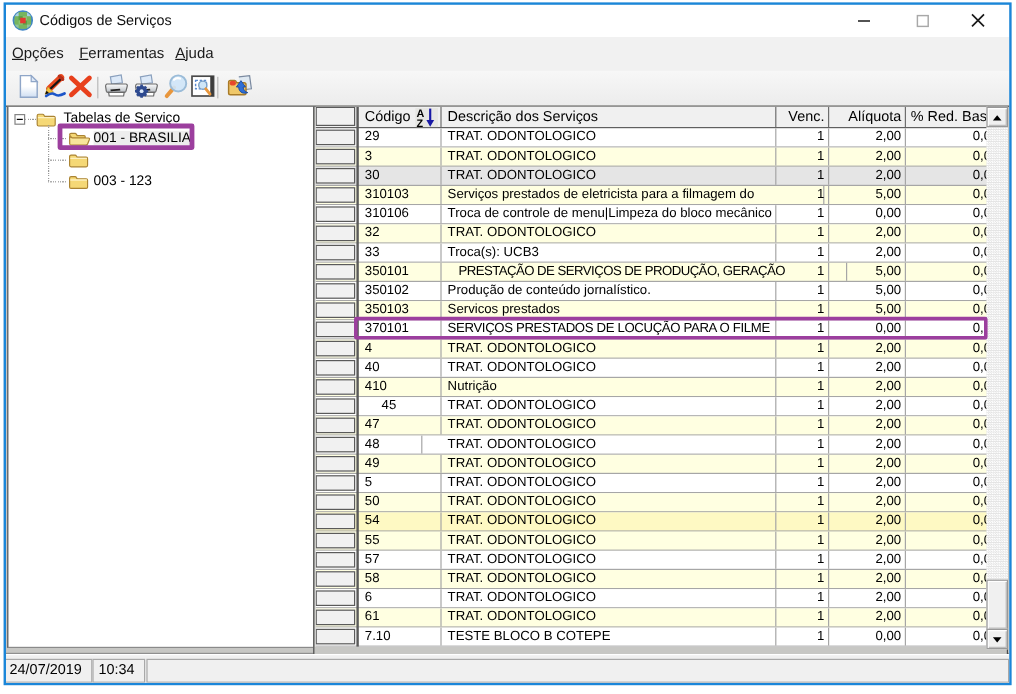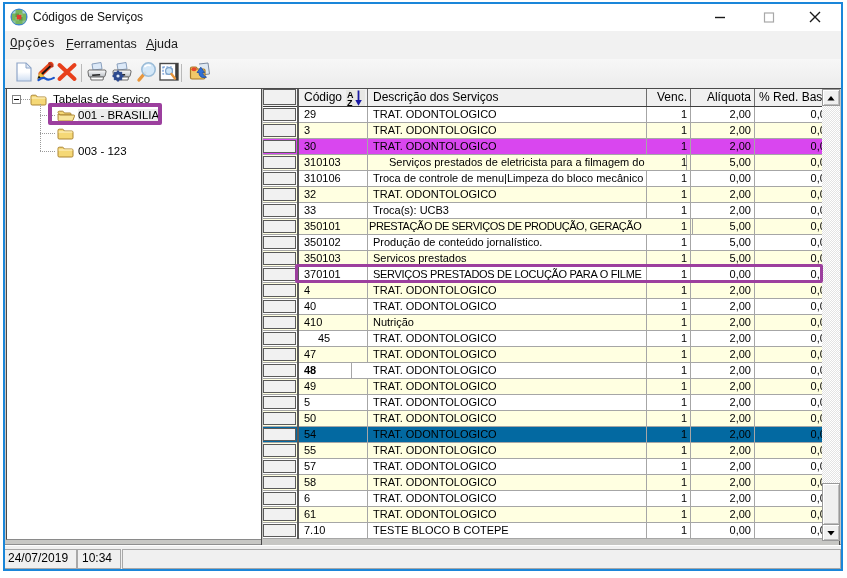--- a/index.html
+++ b/index.html
@@ -76,21 +76,21 @@
   </svg>
   <div id="title">Códigos de Serviços</div>
 
   <svg class="abs" style="left:705px;top:0;" width="131" height="27" viewBox="0 0 131 27">
     <line x1="5" y1="13.5" x2="15" y2="13.5" stroke="#1a1a1a" stroke-width="1.4"></line>
     <rect x="54.5" y="9" width="9" height="9" fill="none" stroke="#a8a8a8" stroke-width="1.2"></rect>
     <path d="M100 8 L110 18 M110 8 L100 18" stroke="#1a1a1a" stroke-width="1.4"></path>
   </svg>
 
   <div id="menubar">
-    <div class="menuitem" style="left:5px;font-family:Liberation Mono, monospace;"><u>O</u>pções</div>
+    <div class="menuitem" style="left:5px;"><u>O</u>pções</div>
     <div class="menuitem" style="left:61px;"><u>F</u>erramentas</div>
     <div class="menuitem" style="left:141px;"><u>A</u>juda</div>
   </div>
 
   <div id="toolbar">
     <svg class="tbi" style="left:9px;" width="20" height="22" viewBox="0 0 20 22">
 <path d="M3 2 L12 2 L17 7 L17 20 L3 20 Z" fill="url(#pg)" stroke="#8fa6c8" stroke-width="1.2"></path>
 <path d="M12 2 L12 7 L17 7 Z" fill="#dde7f5" stroke="#8fa6c8" stroke-width="1"></path>
 <defs>
           <linearGradient id="pg" x1="0" y1="0" x2="0" y2="1">
@@ -222,32 +222,32 @@
  <div class="dc" style="left:493px;width:81px;text-align:right;padding-right:4px;">0,00</div>
 </div>
 <div class="grow" style="top:34px;background:#ffffe1;">
  <div class="indc" style="left:0;top:1px;width:33px;height:13px;"></div>
  <div class="dc" style="left:37px;width:68px;padding-left:4px;">3</div>
  <div class="dc" style="left:106px;width:278px;padding-left:4px;">TRAT. ODONTOLOGICO</div>
  <div class="dc" style="left:385px;width:43px;text-align:right;padding-right:3px;">1</div>
  <div class="dc" style="left:429px;width:63px;text-align:right;padding-right:3px;">2,00</div>
  <div class="dc" style="left:493px;width:81px;text-align:right;padding-right:4px;">0,00</div>
 </div>
-<div class="grow" style="top:50px;background:#d946ef;">
+<div class="grow" style="top:50px;background:#e5e5e5;">
  <div class="indc" style="left:0;top:1px;width:33px;height:13px;"></div>
  <div class="dc" style="left:37px;width:68px;padding-left:4px;">30</div>
  <div class="dc" style="left:106px;width:278px;padding-left:4px;">TRAT. ODONTOLOGICO</div>
  <div class="dc" style="left:385px;width:43px;text-align:right;padding-right:3px;">1</div>
  <div class="dc" style="left:429px;width:63px;text-align:right;padding-right:3px;">2,00</div>
  <div class="dc" style="left:493px;width:81px;text-align:right;padding-right:4px;">0,00</div>
 </div>
 <div class="grow" style="top:66px;background:#ffffe1;">
  <div class="indc" style="left:0;top:1px;width:33px;height:13px;"></div>
  <div class="dc" style="left:37px;width:68px;padding-left:4px;">310103</div>
- <div class="dc" style="left:106px;width:318px;padding-left:20px;">Serviços prestados de eletricista para a filmagem do</div>
+ <div class="dc" style="left:106px;width:318px;padding-left:4px;">Serviços prestados de eletricista para a filmagem do</div>
  <div class="dc" style="left:385px;width:43px;text-align:right;padding-right:3px;">1</div>
  <div class="dc" style="left:429px;width:63px;text-align:right;padding-right:3px;">5,00</div>
  <div class="dc" style="left:493px;width:81px;text-align:right;padding-right:4px;">0,00</div>
 </div>
 <div class="grow" style="top:82px;background:#ffffff;">
  <div class="indc" style="left:0;top:1px;width:33px;height:13px;"></div>
  <div class="dc" style="left:37px;width:68px;padding-left:4px;">310106</div>
  <div class="dc" style="left:106px;width:278px;padding-left:4px;">Troca de controle de menu|Limpeza do bloco mecânico</div>
  <div class="dc" style="left:385px;width:43px;text-align:right;padding-right:3px;">1</div>
  <div class="dc" style="left:429px;width:63px;text-align:right;padding-right:3px;">0,00</div>
@@ -265,21 +265,21 @@
  <div class="indc" style="left:0;top:1px;width:33px;height:13px;"></div>
  <div class="dc" style="left:37px;width:68px;padding-left:4px;">33</div>
  <div class="dc" style="left:106px;width:278px;padding-left:4px;">Troca(s): UCB3</div>
  <div class="dc" style="left:385px;width:43px;text-align:right;padding-right:3px;">1</div>
  <div class="dc" style="left:429px;width:63px;text-align:right;padding-right:3px;">2,00</div>
  <div class="dc" style="left:493px;width:81px;text-align:right;padding-right:4px;">0,00</div>
 </div>
 <div class="grow" style="top:130px;background:#ffffe1;">
  <div class="indc" style="left:0;top:1px;width:33px;height:13px;"></div>
  <div class="dc" style="left:37px;width:68px;padding-left:4px;">350101</div>
- <div class="dc tight" style="left:102px;width:328px;padding-left:4px;">PRESTAÇÃO DE SERVIÇOS DE PRODUÇÃO, GERAÇÃO</div>
+ <div class="dc tight" style="left:115px;width:328px;padding-left:4px;">PRESTAÇÃO DE SERVIÇOS DE PRODUÇÃO, GERAÇÃO</div>
  <div class="dc" style="left:385px;width:43px;text-align:right;padding-right:3px;">1</div>
  <div class="dc" style="left:429px;width:63px;text-align:right;padding-right:3px;">5,00</div>
  <div class="dc" style="left:493px;width:81px;text-align:right;padding-right:4px;">0,00</div>
 </div>
 <div class="grow" style="top:146px;background:#ffffff;">
  <div class="indc" style="left:0;top:1px;width:33px;height:13px;"></div>
  <div class="dc" style="left:37px;width:68px;padding-left:4px;">350102</div>
  <div class="dc" style="left:106px;width:278px;padding-left:4px;">Produção de conteúdo jornalístico.</div>
  <div class="dc" style="left:385px;width:43px;text-align:right;padding-right:3px;">1</div>
  <div class="dc" style="left:429px;width:63px;text-align:right;padding-right:3px;">5,00</div>
@@ -336,21 +336,21 @@
 <div class="grow" style="top:258px;background:#ffffe1;">
  <div class="indc" style="left:0;top:1px;width:33px;height:13px;"></div>
  <div class="dc" style="left:37px;width:68px;padding-left:4px;">47</div>
  <div class="dc" style="left:106px;width:278px;padding-left:4px;">TRAT. ODONTOLOGICO</div>
  <div class="dc" style="left:385px;width:43px;text-align:right;padding-right:3px;">1</div>
  <div class="dc" style="left:429px;width:63px;text-align:right;padding-right:3px;">2,00</div>
  <div class="dc" style="left:493px;width:81px;text-align:right;padding-right:4px;">0,00</div>
 </div>
 <div class="grow" style="top:274px;background:#ffffff;">
  <div class="indc" style="left:0;top:1px;width:33px;height:13px;"></div>
- <div class="dc" style="left:37px;width:52px;padding-left:4px;font-weight:bold;">48</div>
+ <div class="dc" style="left:37px;width:52px;padding-left:4px;">48</div>
  <div class="dc" style="left:106px;width:278px;padding-left:4px;">TRAT. ODONTOLOGICO</div>
  <div class="dc" style="left:385px;width:43px;text-align:right;padding-right:3px;">1</div>
  <div class="dc" style="left:429px;width:63px;text-align:right;padding-right:3px;">2,00</div>
  <div class="dc" style="left:493px;width:81px;text-align:right;padding-right:4px;">0,00</div>
 </div>
 <div class="grow" style="top:290px;background:#ffffe1;">
  <div class="indc" style="left:0;top:1px;width:33px;height:13px;"></div>
  <div class="dc" style="left:37px;width:68px;padding-left:4px;">49</div>
  <div class="dc" style="left:106px;width:278px;padding-left:4px;">TRAT. ODONTOLOGICO</div>
  <div class="dc" style="left:385px;width:43px;text-align:right;padding-right:3px;">1</div>
@@ -366,21 +366,21 @@
  <div class="dc" style="left:493px;width:81px;text-align:right;padding-right:4px;">0,00</div>
 </div>
 <div class="grow" style="top:322px;background:#ffffe1;">
  <div class="indc" style="left:0;top:1px;width:33px;height:13px;"></div>
  <div class="dc" style="left:37px;width:68px;padding-left:4px;">50</div>
  <div class="dc" style="left:106px;width:278px;padding-left:4px;">TRAT. ODONTOLOGICO</div>
  <div class="dc" style="left:385px;width:43px;text-align:right;padding-right:3px;">1</div>
  <div class="dc" style="left:429px;width:63px;text-align:right;padding-right:3px;">2,00</div>
  <div class="dc" style="left:493px;width:81px;text-align:right;padding-right:4px;">0,00</div>
 </div>
-<div class="grow" style="top:338px;background:#0369a1;">
+<div class="grow" style="top:338px;background:#fef9c3;">
  <div class="indc" style="left:0;top:1px;width:33px;height:13px;"></div>
  <div class="dc" style="left:37px;width:68px;padding-left:4px;">54</div>
  <div class="dc" style="left:106px;width:278px;padding-left:4px;">TRAT. ODONTOLOGICO</div>
  <div class="dc" style="left:385px;width:43px;text-align:right;padding-right:3px;">1</div>
  <div class="dc" style="left:429px;width:63px;text-align:right;padding-right:3px;">2,00</div>
  <div class="dc" style="left:493px;width:81px;text-align:right;padding-right:4px;">0,00</div>
 </div>
 <div class="grow" style="top:354px;background:#ffffe1;">
  <div class="indc" style="left:0;top:1px;width:33px;height:13px;"></div>
  <div class="dc" style="left:37px;width:68px;padding-left:4px;">55</div>

